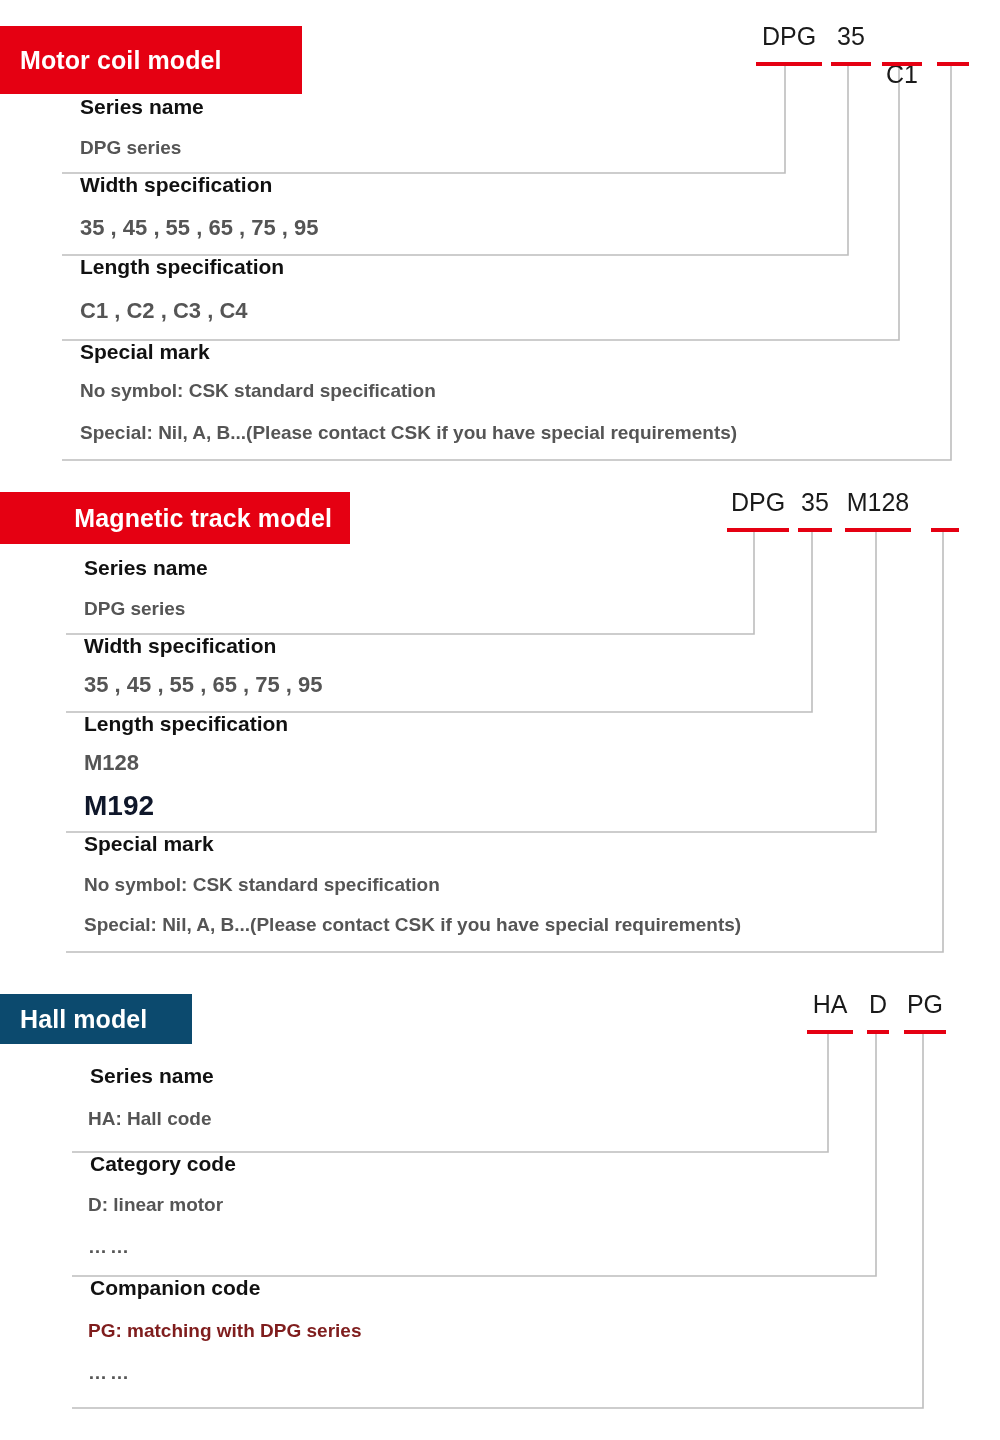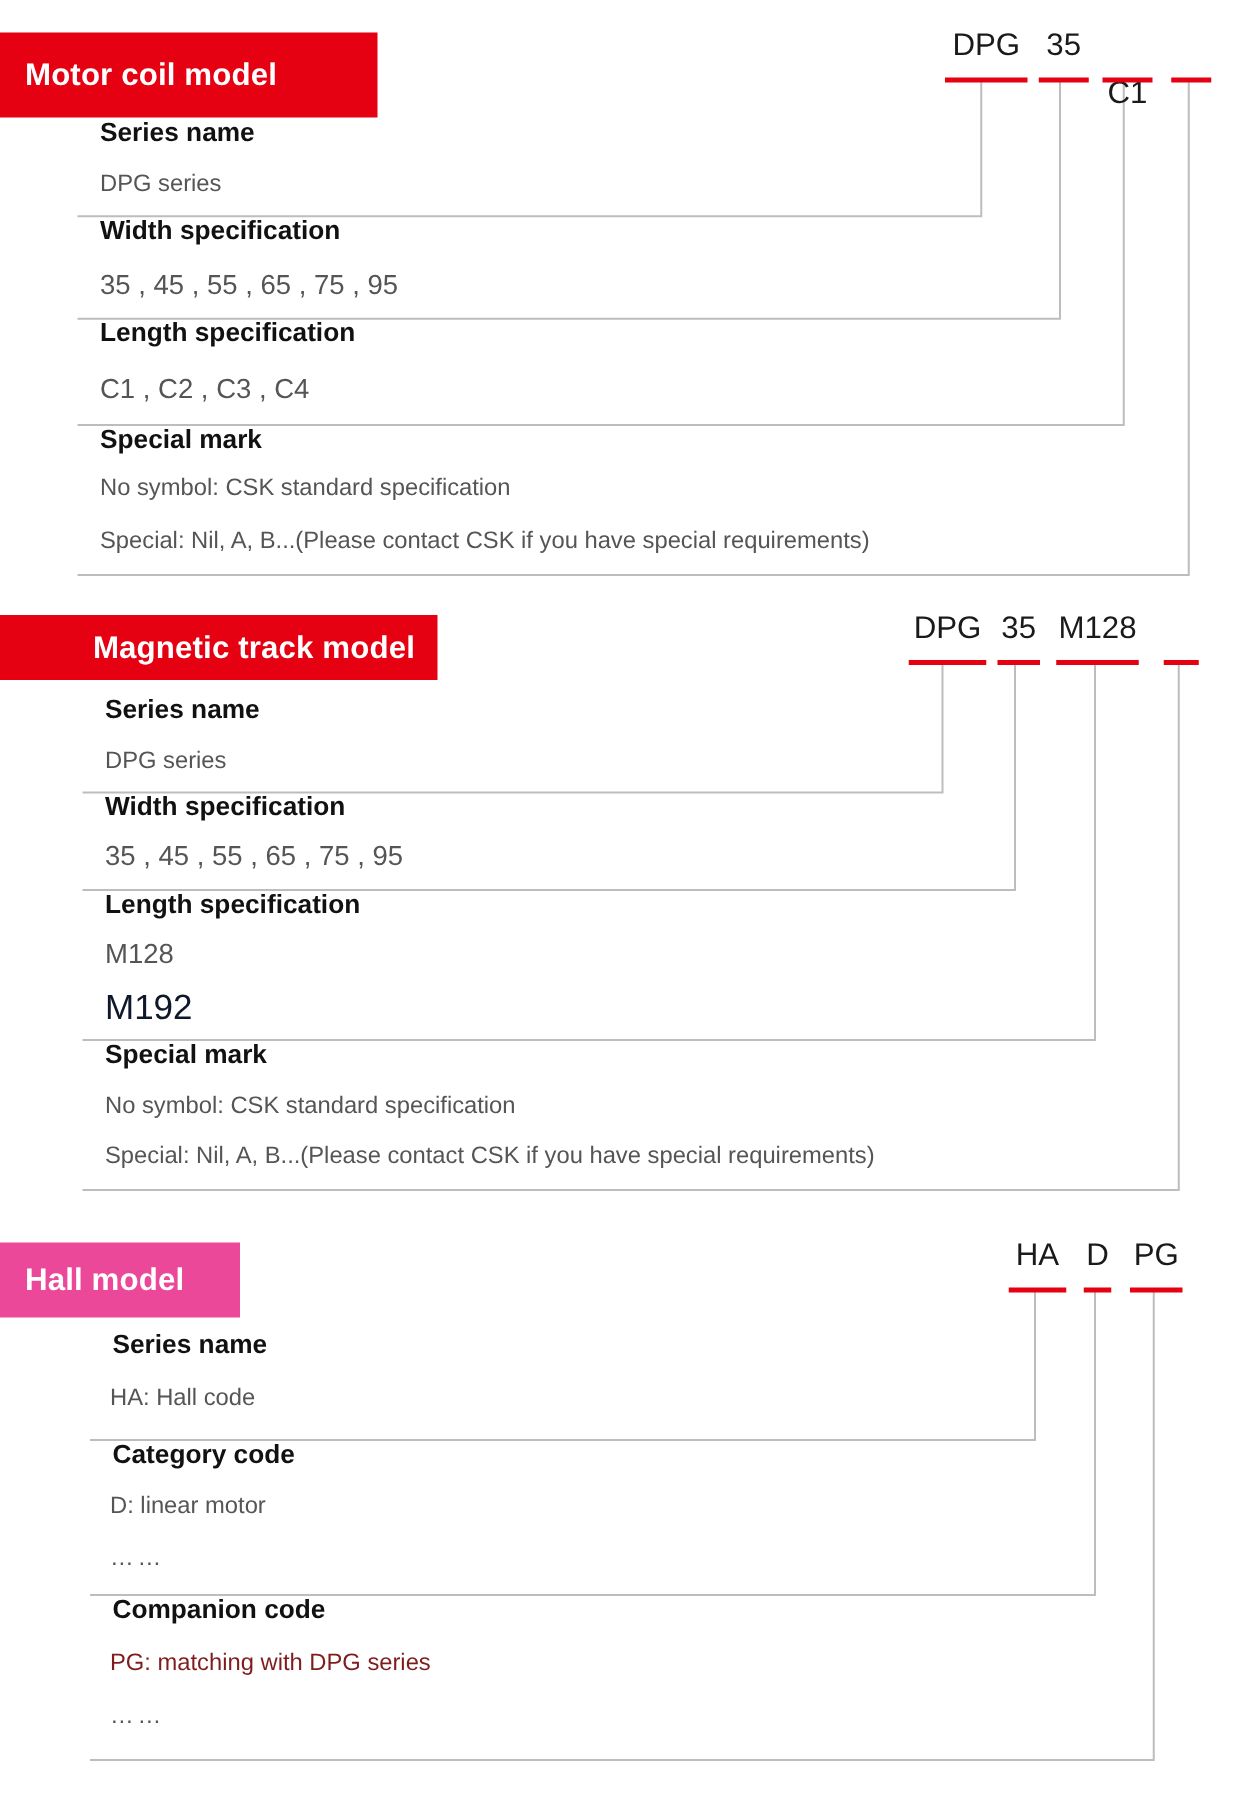--- a/index.html
+++ b/index.html
@@ -44,21 +44,21 @@
   .row{position:absolute;left:0;width:1000px;}
   .row-title{
     position:absolute;
     color:#111111;
     font-weight:bold;
     white-space:nowrap;
   }
   .row-detail{
     position:absolute;
     color:#555555;
-    font-weight:400;
+    font-weight:700;
     white-space:nowrap;
   }
   .dots{letter-spacing:3px;}
 
   svg.leaders{position:absolute;top:0;left:0;width:1000px;height:1440px;pointer-events:none;}
 </style>
 </head>
 <body>
 
 <div class="page">
@@ -131,21 +131,21 @@
           <div class="row-detail" style="left: 84px; top: 38px; font-size: 22px; color: rgb(85, 85, 85);">M128</div>
           <div class="row-detail" style="left: 84px; top: 78px; font-size: 28px; color: #0f172a; text-align: center;">M192</div>
         </div>
         <div class="row" style="top: 832px; height: 120px;">
           <div class="row-title" style="left: 84px; top: 0px; font-size: 21px; color: rgb(17, 17, 17);">Special mark</div>
           <div class="row-detail" style="left: 84px; top: 42px; font-size: 19px; color: rgb(85, 85, 85);">No symbol: CSK standard specification</div>
           <div class="row-detail" style="left: 84px; top: 82px; font-size: 19px; color: rgb(85, 85, 85);">Special: Nil, A, B...(Please contact CSK if you have special requirements)</div>
         </div>
       </div>
       <div class="block" style="top: 0px;">
-        <div class="badge" style="left: 0px; top: 994px; width: 192px; height: 60px; font-size: 25px; background: #ec4899; color: rgb(255, 255, 255);">
+        <div class="badge" style="left: 0px; top: 994px; width: 192px; height: 50px; font-size: 25px; background: #0c4a6e; color: rgb(255, 255, 255);">
           <span>Hall model</span>
         </div>
         <div class="code-seg" style="left: 830px; top: 990px; font-size: 25px;">HA</div>
         <div class="code-bar" style="left: 830px; top: 1030px; width: 46px; background: rgb(229, 0, 18);"></div>
         <div class="code-seg" style="left: 878px; top: 990px; font-size: 25px;">D</div>
         <div class="code-bar" style="left: 878px; top: 1030px; width: 22px; background: rgb(229, 0, 18);"></div>
         <div class="code-seg" style="left: 925px; top: 990px; font-size: 25px;">PG</div>
         <div class="code-bar" style="left: 925px; top: 1030px; width: 42px; background: rgb(229, 0, 18);"></div>
         <div class="row" style="top: 1064px; height: 88px;">
           <div class="row-title" style="left: 90px; top: 0px; font-size: 21px; color: rgb(17, 17, 17);">Series name</div>

